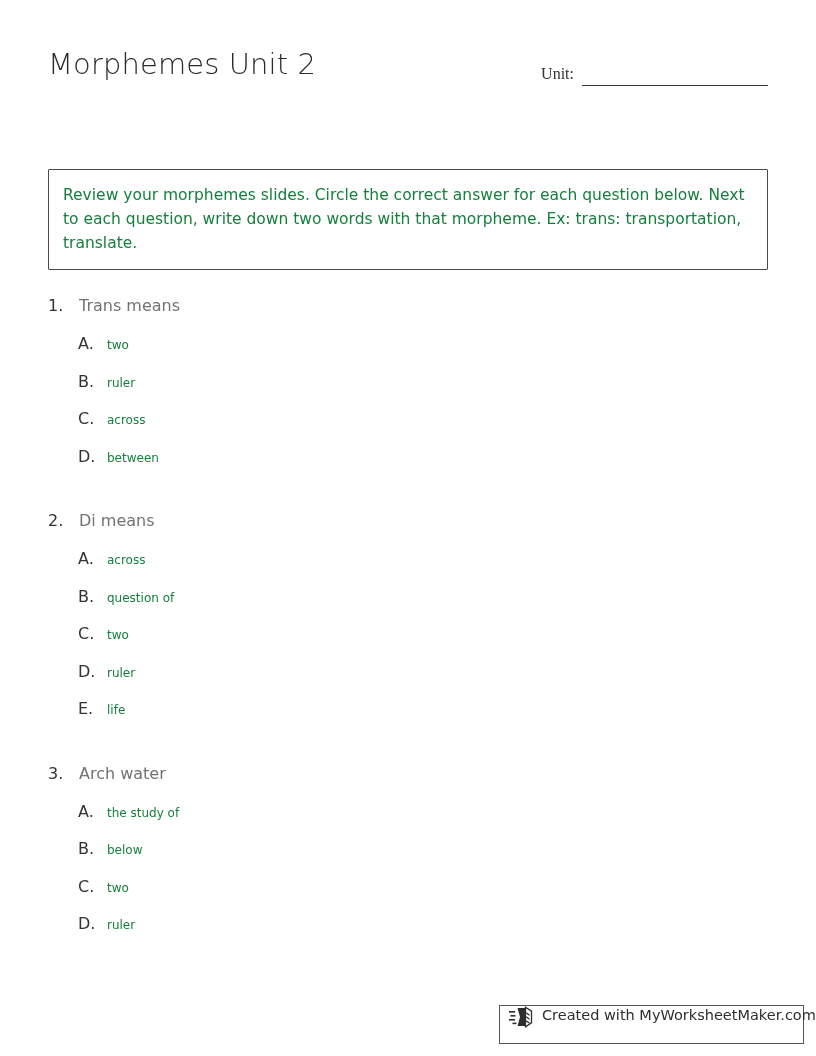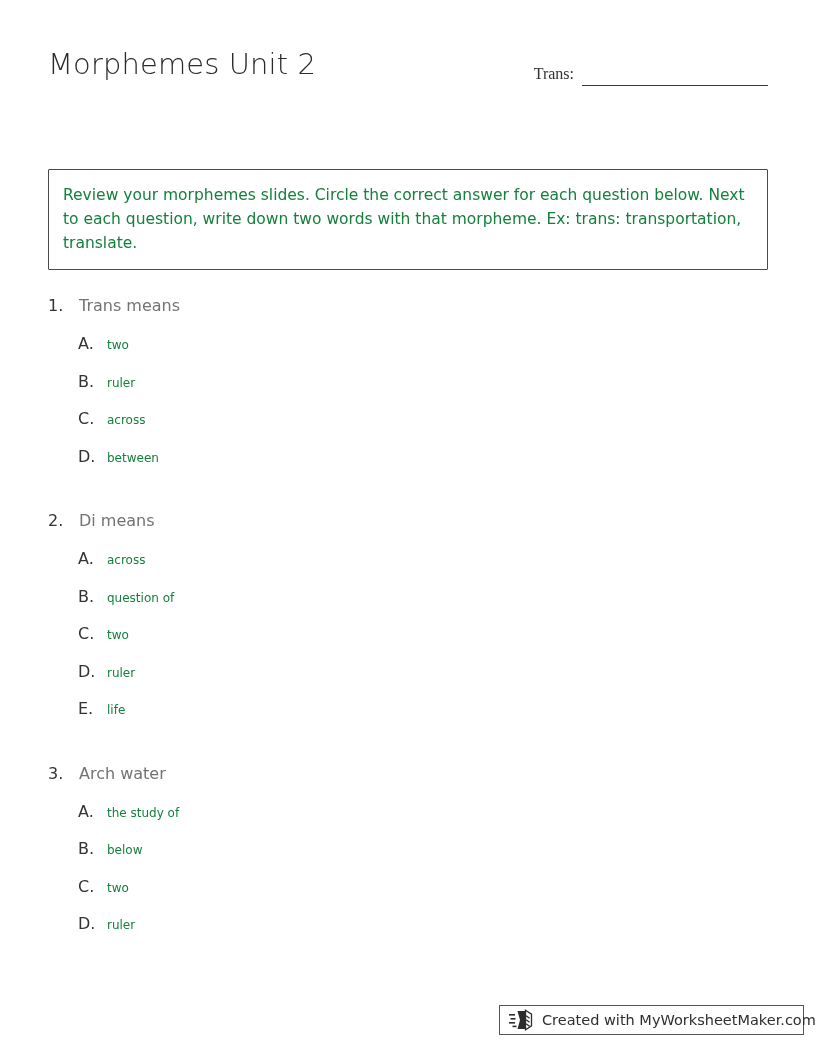--- a/index.html
+++ b/index.html
@@ -133,26 +133,26 @@
     font-size: 12px;
     color: #15803d;
   }
 
   
   .footer-badge {
     position: absolute;
     left: 499px;
     top: 1005px;
     width: 305px;
-    height: 30px;
+    height: 39px;
     box-sizing: border-box;
     border: 1.2px solid #555555;
     background: #ffffff;
     display: flex;
-    align-items: center;
+    align-items: flex-start;
     padding-left: 9px;
   }
   .footer-icon {
     width: 26px;
     height: 22px;
     flex: 0 0 26px;
     margin-right: 7px;
     display: block;
   }
   .footer-text {
@@ -165,21 +165,21 @@
 </head>
 <body>
 
 <div class="page">
 
   <div class="header">
     <div class="worksheet-title">Morphemes Unit 2</div>
 
     <div class="namedate">
       <div class="nd-row">
-        <div class="nd-label">Trans:</div>
+        <div class="nd-label">Unit:</div>
         <div class="nd-line"></div>
       </div>
     </div>
   </div>
 
   <div class="instructions">
     <p>Review your morphemes slides. Circle the correct answer for each question below. Next to each question, write down two words with that morpheme. Ex: trans: transportation, translate.</p>
   </div>
 
   <div class="questions">

